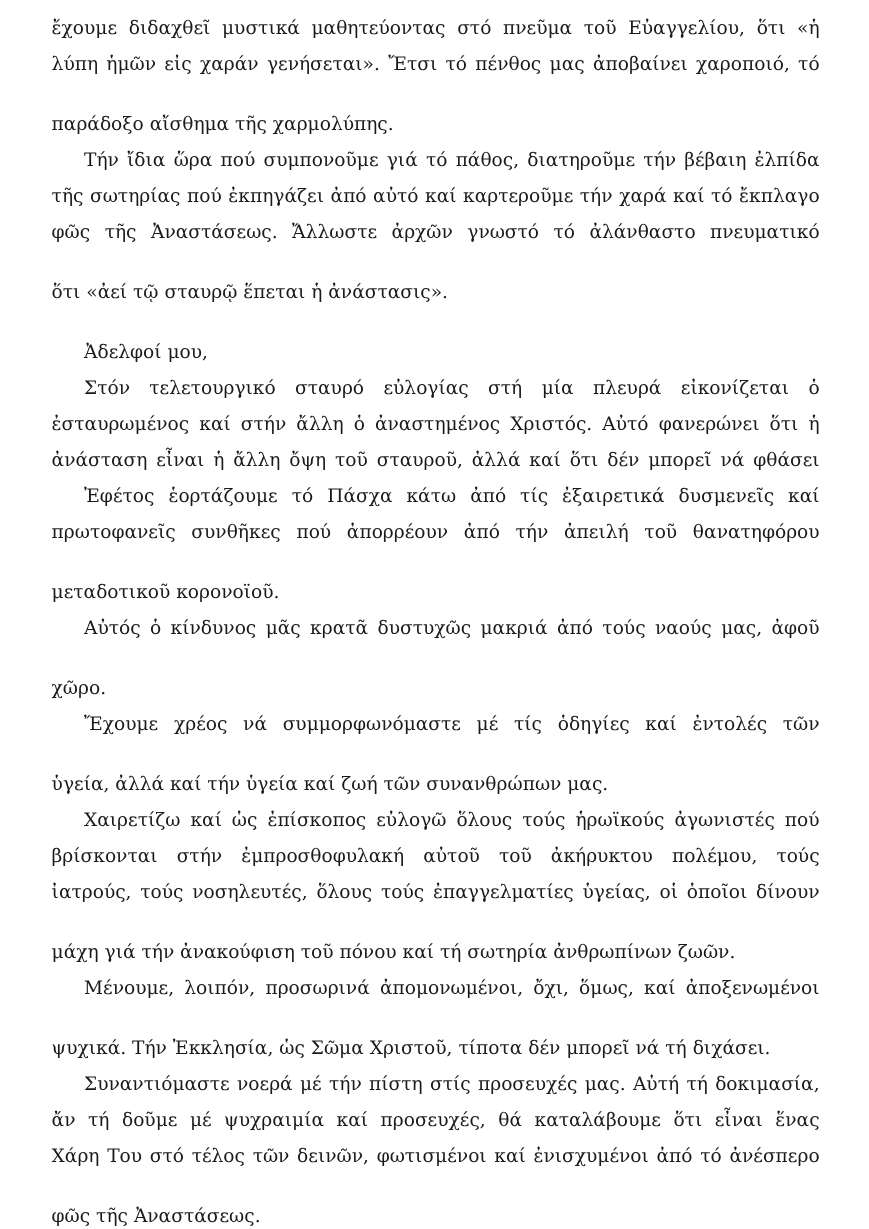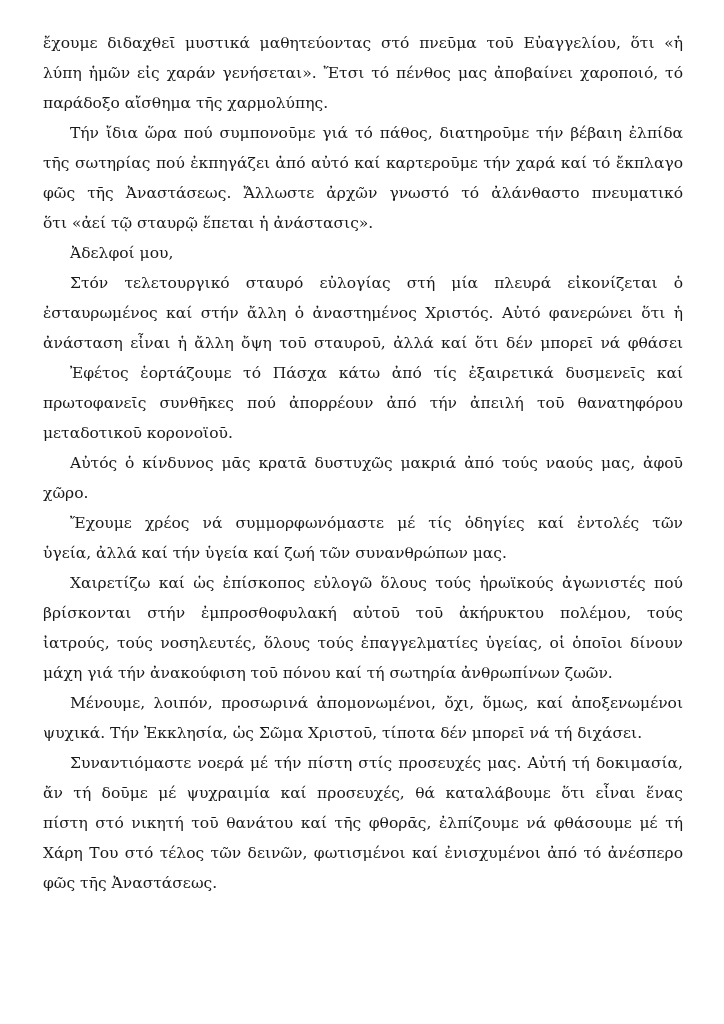--- a/index.html
+++ b/index.html
@@ -10,21 +10,21 @@
     width: 724px;
     height: 1024px;
     background: #ffffff;
     overflow: hidden;
   }
   .page {
     box-sizing: border-box;
     width: 710px;
     height: 1024px;
     background: #ffffff;
-    padding: 28px 41px 0 43px;
+    padding: 8px 41px 0 43px;
   }
   .text-block {
     font-family: "DejaVu Serif", "Liberation Serif", serif;
     font-size: 15.5px;
     color: #1a1a1a;
     width: 640px;
   }
   .paragraph {
     margin: 0;
     padding: 0;
@@ -35,20 +35,21 @@
     text-align: justify;
     text-align-last: justify;
     overflow: hidden;
     white-space: normal;
   }
   .line.indent {
     text-indent: 27px;
   }
   .line.last {
     text-align-last: left;
+    margin-top: 20px;
   }
 </style>
 </head>
 <body style="background: rgb(255, 255, 255);">
 
 <div class="page">
   <div class="text-block" id="text-block" style="color: rgb(26, 26, 26);">
       <div class="paragraph">
         <div class="line">ἔχουμε  διδαχθεῖ μυστικά μαθητεύοντας στό πνεῦμα τοῦ Εὐαγγελίου, ὅτι «ἡ</div>
         <div class="line">λύπη ἡμῶν εἰς χαράν γενήσεται». Ἔτσι τό πένθος μας ἀποβαίνει χαροποιό, τό</div>
@@ -87,18 +88,17 @@
         <div class="line">ἰατρούς, τούς νοσηλευτές, ὅλους τούς ἐπαγγελματίες ὑγείας, οἱ ὁποῖοι δίνουν τή</div>
         <div class="line last">μάχη γιά τήν ἀνακούφιση τοῦ πόνου καί τή σωτηρία ἀνθρωπίνων ζωῶν.</div>
       </div>
       <div class="paragraph">
         <div class="line indent">Μένουμε, λοιπόν, προσωρινά ἀπομονωμένοι, ὄχι, ὅμως, καί ἀποξενωμένοι</div>
         <div class="line last">ψυχικά. Τήν Ἐκκλησία, ὡς Σῶμα Χριστοῦ, τίποτα δέν μπορεῖ νά τή διχάσει.</div>
       </div>
       <div class="paragraph">
         <div class="line indent">Συναντιόμαστε νοερά μέ τήν πίστη στίς προσευχές μας. Αὐτή τή δοκιμασία,</div>
         <div class="line">ἄν τή δοῦμε μέ ψυχραιμία καί προσευχές, θά καταλάβουμε ὅτι εἶναι ἕνας</div>
-        <div class="line">πίστη στό νικητή τοῦ θανάτου καί τῆς φθορᾶς, ἐλπίζουμε νά φθάσουμε μέ τή</div>
         <div class="line">Χάρη Του στό τέλος τῶν δεινῶν, φωτισμένοι καί ἐνισχυμένοι ἀπό τό ἀνέσπερο</div>
         <div class="line last">φῶς τῆς Ἀναστάσεως.</div>
       </div>
     </div>
 </div>
 
 </body></html>

